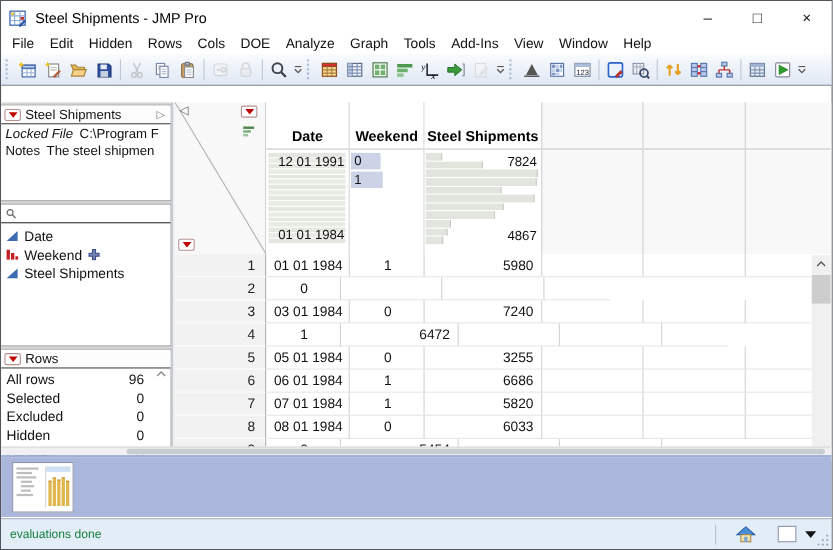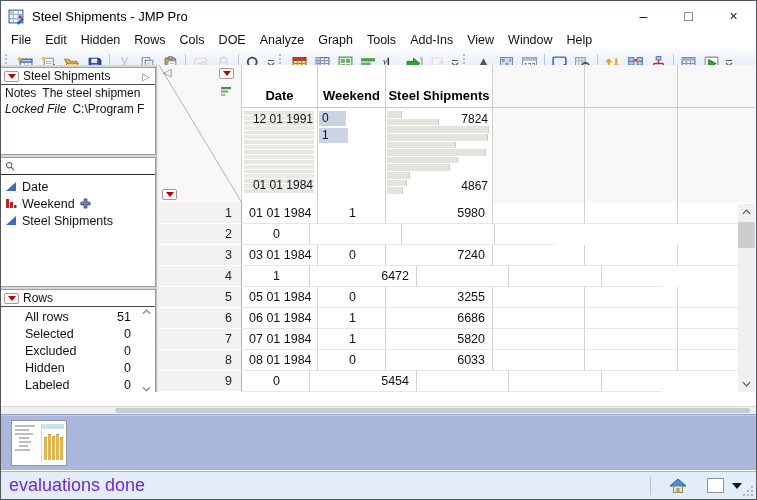--- a/index.html
+++ b/index.html
@@ -22,39 +22,39 @@
   #toolbar { position:absolute; top:48px; left:0; right:0; height:29px;
     background:linear-gradient(#f9fbfe,#e0e8f4);
     border-bottom:1px solid #848b95; display:flex; align-items:center; padding:0 2px; }
   .grip { width:5px; height:18px; border-left:2px dotted #aebdd4; margin:0 4px 0 2px; }
   .tbi { width:23px; height:23px; display:flex; align-items:center; justify-content:center; border-radius:2px; }
   .tbi.dim { opacity:.45; filter:grayscale(1); }
   .tsep { width:1px; height:19px; background:#bcc6d6; margin:0 3px; }
   .ovf { width:12px; height:23px; display:flex; flex-direction:column; align-items:center; justify-content:center; gap:1px; }
   .ovf .bar { width:6px; height:1px; background:#555; }
   
-  #main { position:absolute; top:64px; left:0; width:695px; height:327px; background:#fff; }
+  #main { position:absolute; top:92px; left:0; width:695px; height:327px; background:#fff; }
   
   #sidebar { position:absolute; left:0; top:0; width:155px; height:327px; background:#d7d7d7; }
   .panel { position:absolute; left:0; width:155px; background:#fff; border:1px solid #9e9e9e; border-left:none; }
   .panel-hdr { height:17px; display:flex; align-items:center; padding:0 3px; background:#fdfdfd;
     border-bottom:1px solid #4a4a4a; font-size:12px; color:#111; }
   .rtri-btn { width:15px; height:11px; background:#fff; border:1px solid #b79090; border-radius:2px;
     display:flex; align-items:center; justify-content:center; margin-right:4px; }
   .rtri-btn .tri { width:0; height:0; border-left:4px solid transparent; border-right:4px solid transparent;
     border-top:5px solid #c00000; }
   .panel-hdr .spacer { flex:1; }
   .expand-glyph { color:#777; font-size:10px; margin-right:2px; }
   .prop-row { font-size:12px; color:#111; padding:1px 0 0 4px; white-space:nowrap; overflow:hidden; line-height:15px; }
   .prop-row .lbl-italic { font-style:italic; }
   .prop-row .val { margin-left:6px; }
   .searchbox { height:17px; border-bottom:1px solid #333; display:flex; align-items:center; padding-left:4px; }
   .col-list { padding:3px 0 0 4px; }
   .col-item { display:flex; align-items:center; gap:5px; height:17px; font-size:12.5px; color:#111; }
-  .rows-list { padding-top:2px; position:relative;margin-left:19px; }
+  .rows-list { padding-top:2px; position:relative; }
   .rows-row { display:flex; justify-content:space-between; padding:0 24px 0 5px; height:17px;
     font-size:12.5px; color:#111; line-height:16px; }
   .mini-scroll { position:absolute; right:3px; top:2px; bottom:2px; width:12px; display:flex;
     flex-direction:column; justify-content:space-between; align-items:center; }
   
   #splitter { position:absolute; left:155px; top:0; width:3px; height:327px; background:#eceff2; border-left:1px solid #bbb; }
   
   #tablearea { position:absolute; left:158px; top:0; width:597px; height:327px; background:#fff; }
   #thead { position:absolute; left:0; top:0; width:596px; height:138px; background:#f8f8f8; }
   .hcell { position:absolute; top:0; height:138px; border-right:1px solid #cfcfcf; }
@@ -99,21 +99,21 @@
     border:1px solid #8f96a8; display:flex; padding:3px 2px 3px 3px; }
   .tc-left { width:24px; display:flex; flex-direction:column; gap:2px; padding-top:1px; }
   .tc-line { height:2px; background:#bdbdbd; }
   .tc-right { flex:1; position:relative; margin-left:2px; border-left:1px solid #d8d8d8; }
   .tc-band { position:absolute; top:0; left:0; right:0; height:5px; background:#cfe0f2; }
   .tc-bars { position:absolute; left:2px; right:1px; bottom:2px; top:7px; display:flex; align-items:flex-end; gap:1px; }
   .tc-bar { flex:1; background:#e2b64e; border-top:1px solid #c89b38; }
   
   #statusbar { position:absolute; top:470px; left:0; right:0; bottom:0; background:#e3edf8;
     border-top:1px solid #a9b3c7; display:flex; align-items:center; padding-left:8px; }
-  #statusbar .msg { font-size:18px; color:#6d28d9; flex:1; }
+  #statusbar .msg { font-size:11px; color:#15803d; flex:1; }
   .status-sep { width:1px; height:18px; background:#b9c2d2; margin-right:18px; }
   .status-check { width:17px; height:15px; background:#fff; border:1px solid #8a95a8; margin:0 8px 0 20px; }
   .status-caret { width:0; height:0; border-left:5px solid transparent; border-right:5px solid transparent;
     border-top:6px solid #111; margin-right:14px; }
   #grip-corner { position:absolute; right:2px; bottom:2px; }
 </style>
 </head>
 <body>
 
 <div id="win">
@@ -382,24 +382,24 @@
       <div class="panel" style="top:2px; height:88px;">
         <div class="panel-hdr">
           <span class="rtri-btn">
               <span class="tri"></span>
             </span>
           <span>Steel Shipments</span>
           <span class="spacer"></span>
           <span class="expand-glyph">▷</span>
         </div>
         <div class="prop-row">
+          <span class="lbl-italic">Locked File</span><span class="val">C:\Program F</span>
+        </div>
+        <div class="prop-row">
           <span>Notes</span><span class="val">The steel shipmen</span>
-        </div>
-        <div class="prop-row">
-          <span class="lbl-italic">Locked File</span><span class="val">C:\Program F</span>
         </div>
       </div>
 
       <div class="panel" style="top:92px; height:130px;">
         <div class="searchbox">
           <svg width="10" height="10" viewBox="0 0 12 12">
             <circle cx="5" cy="5" r="3.2" fill="none" stroke="#666" stroke-width="1.3"></circle>
             <path d="M7.5 7.5 L11 11" stroke="#666" stroke-width="1.3"></path>
           </svg>
         </div>
@@ -433,21 +433,21 @@
       <div class="panel" style="top:224px; height:103px; border-bottom:none;">
         <div class="panel-hdr">
           <span class="rtri-btn">
               <span class="tri"></span>
             </span>
           <span>Rows</span>
         </div>
         <div class="rows-list">
           <div class="rows-row">
               <span>All rows</span>
-              <span>51</span>
+              <span>96</span>
             </div>
           <div class="rows-row">
               <span>Selected</span>
               <span>0</span>
             </div>
           <div class="rows-row">
               <span>Excluded</span>
               <span>0</span>
             </div>
           <div class="rows-row">

